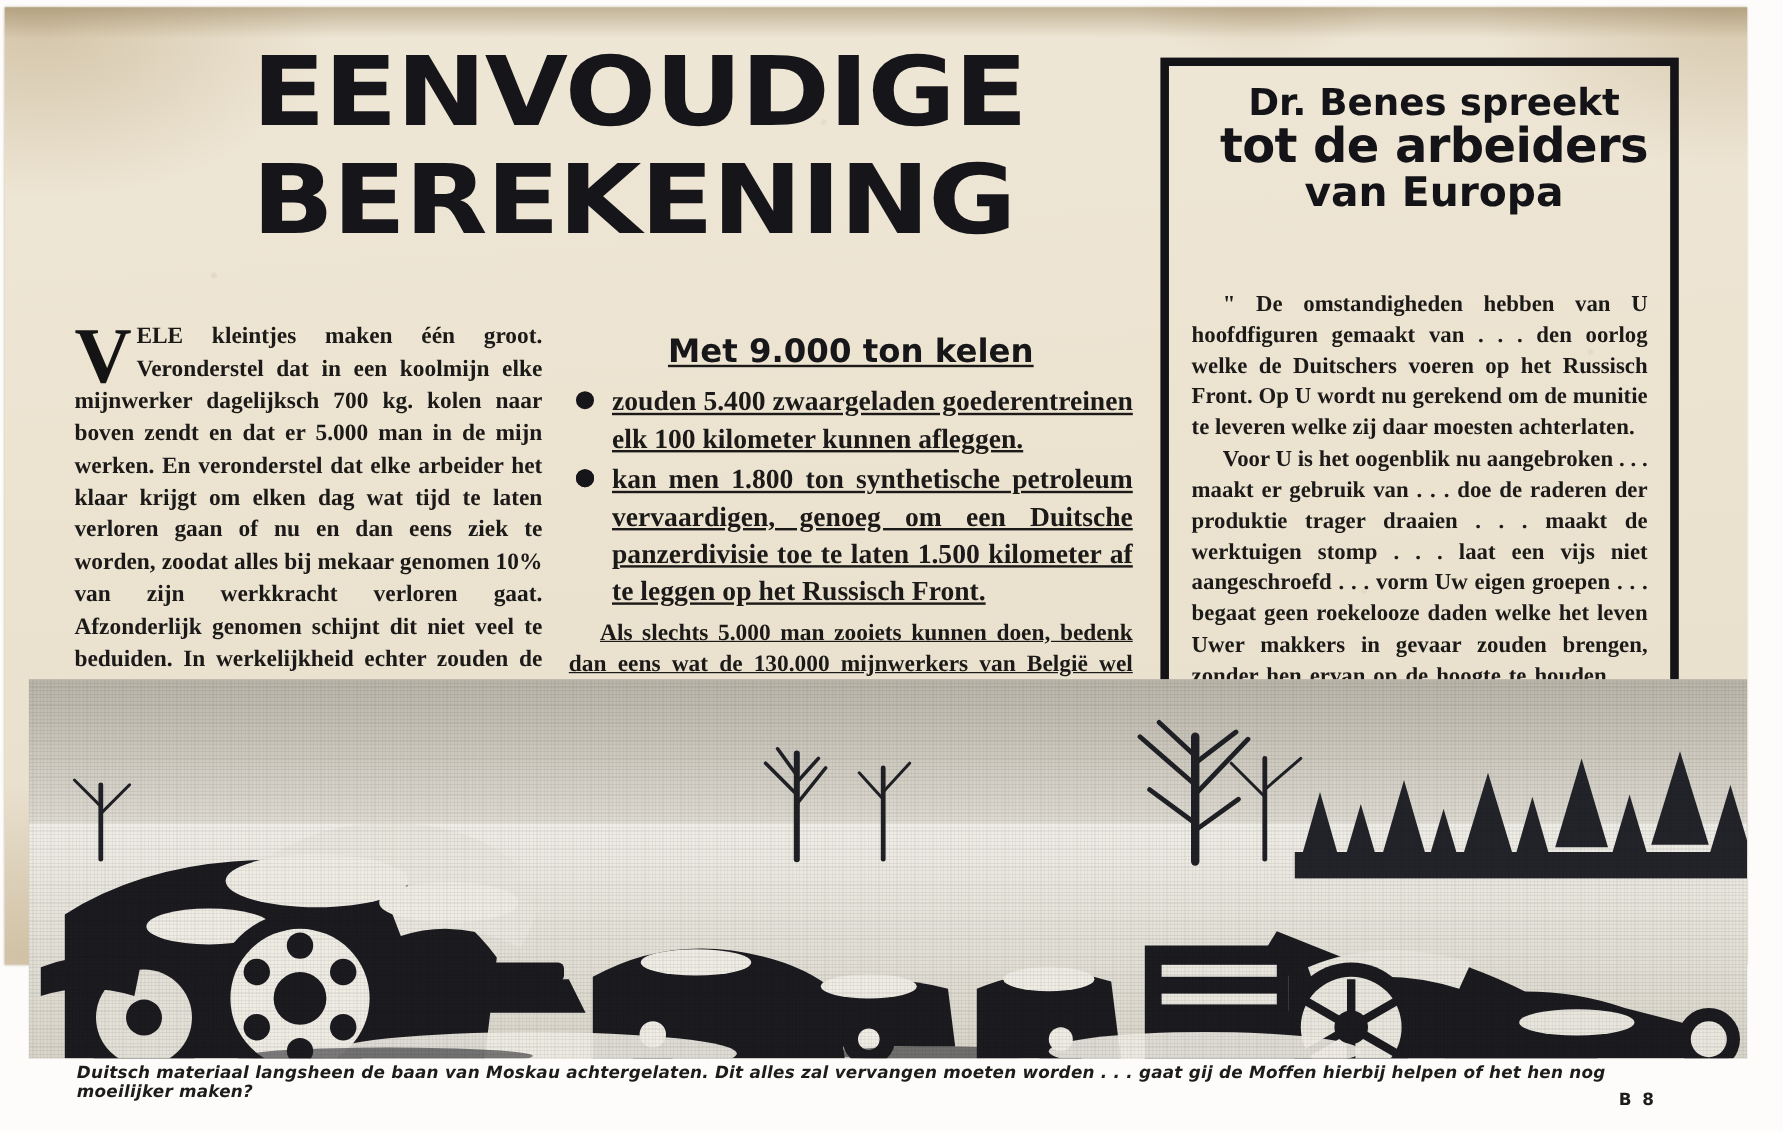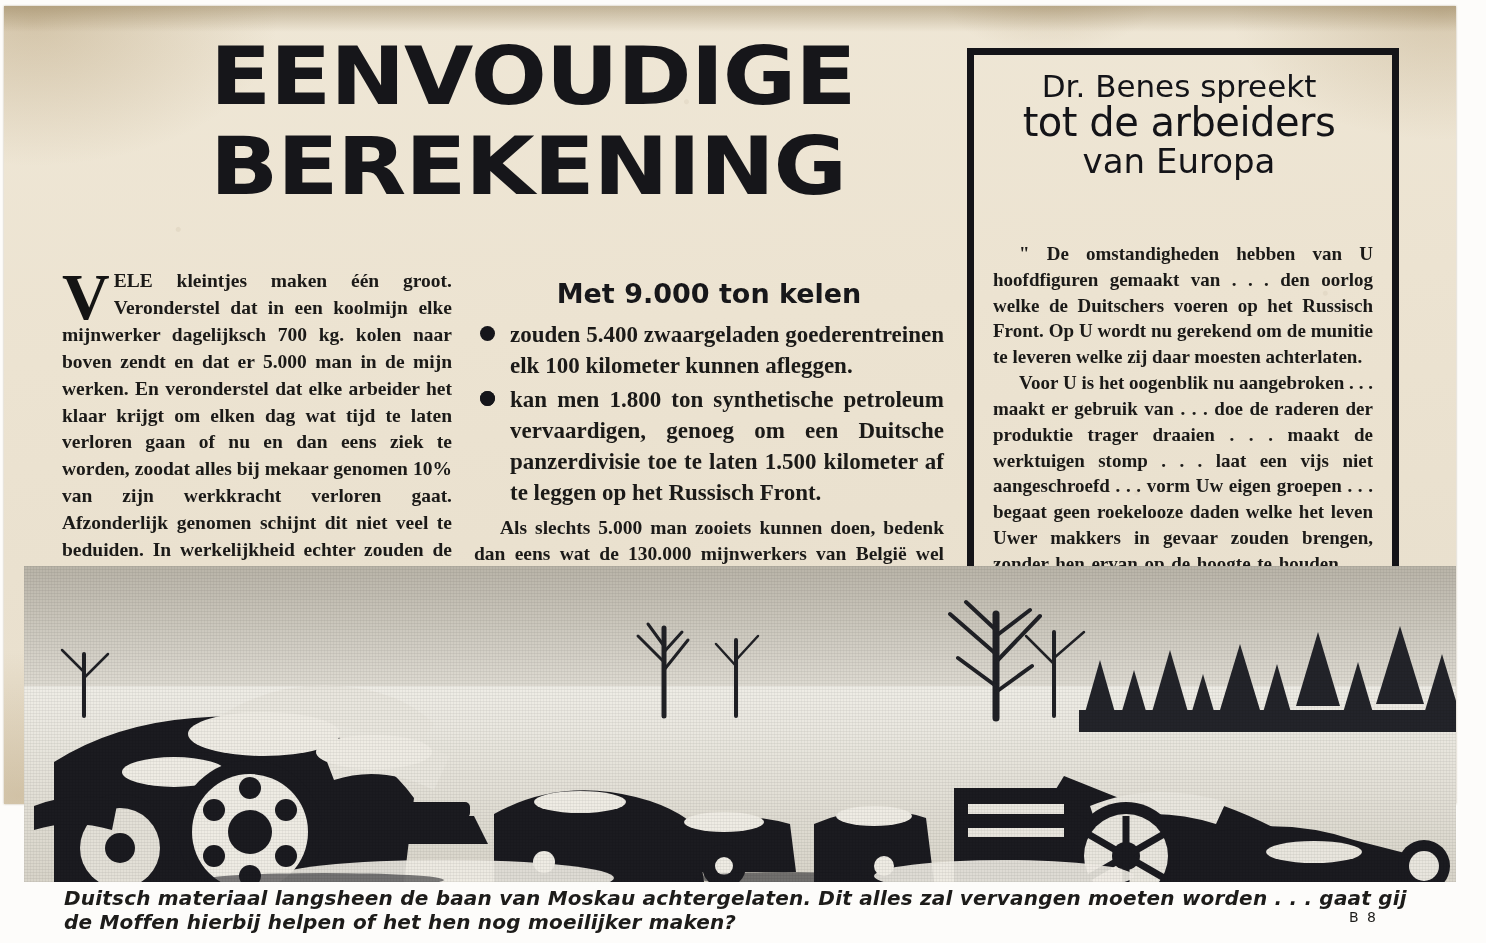--- a/index.html
+++ b/index.html
@@ -40,38 +40,38 @@
 
   
   #colA{position:absolute;left:58px;top:262px;width:390px;
         font-size:19.5px;line-height:1.38;color:#1b1a18;
         text-align:justify;font-weight:600;}
   #dropcap{float:left;font-size:66px;line-height:.82;font-weight:bold;
            margin:2px 4px -4px 0;color:#141414;
            font-family:"Liberation Serif", serif;}
 
   
-  #colB{position:absolute;left:470px;top:272px;width:470px;color:#1b1a18;}
+  #colB{position:absolute;left:470px;top:272px;width:470px;color:#1b1a18;text-decoration:underline;}
   #subhead{font-family:"DejaVu Sans", sans-serif;font-weight:bold;
            font-size:27px;text-align:center;color:#17171a;margin-bottom:10px;}
   #bullets{list-style:none;margin:0;padding:0;font-size:23px;
            line-height:1.36;font-weight:600;}
   #bullets li{position:relative;padding-left:36px;margin-bottom:2px;
               text-align:justify;}
   #bullets li .dot{position:absolute;left:6px;top:7px;width:15px;height:15px;
                    background:#15151a;border-radius:50%;}
   #closing{font-size:19.5px;line-height:1.36;font-weight:600;
            text-align:justify;margin-top:6px;text-indent:26px;}
 
   
   #boxwrap{position:absolute;left:963px;top:42px;width:432px;height:575px;}
   #boxouter{position:absolute;inset:0;border:7px solid #141418;}
   #boxinner{position:absolute;inset:5px;border:2px solid #141418;}
-  #boxtitle{position:absolute;left:16px;top:22px;width:392px;
-            font-family:"DejaVu Sans", sans-serif;font-weight:normal;
+  #boxtitle{position:absolute;left:32px;top:22px;width:392px;
+            font-family:"DejaVu Sans", sans-serif;font-weight:bold;
             color:#141418;text-align:center;line-height:1.04;}
   #boxtitle .t1{display:block;font-size:31px;}
   #boxtitle .t2{display:block;font-size:40px;letter-spacing:-.5px;}
   #boxtitle .t3{display:block;font-size:34px;text-align:center;}
   #quote{position:absolute;left:26px;top:193px;width:380px;
          font-size:19px;line-height:1.36;color:#1b1a18;
          text-align:justify;font-weight:600;}
   #quote p{margin:0;text-indent:26px;}
 
   
@@ -79,24 +79,24 @@
          background:#cfcabf;overflow:hidden;}
   #photo svg{display:block;width:100%;height:100%;}
   #photogrit{position:absolute;inset:0;opacity:.22;pointer-events:none;
     background-image:
       repeating-linear-gradient(0deg, rgba(0,0,0,.25) 0 1px, transparent 1px 3px),
       repeating-linear-gradient(90deg, rgba(0,0,0,.18) 0 1px, transparent 1px 3px);}
 
   
   #caption{position:absolute;left:60px;top:880px;width:1350px;
            font-family:"DejaVu Sans", sans-serif;font-weight:bold;
-           font-style:italic;font-size:20px;color:#1d1c1a;
+           font-style:italic;font-size:14px;color:#1d1c1a;
            letter-spacing:.2px;}
   #pagemark{position:absolute;left:1345px;top:903px;
-            font-family:"DejaVu Sans", sans-serif;font-weight:normal;
+            font-family:"DejaVu Sans", sans-serif;font-weight:bold;
             font-size:14px;color:#1d1c1a;letter-spacing:2px;}
 </style>
 </head>
 <body>
 
 <div id="page">
   <div id="paper">
     <div id="grain"></div>
     <div id="topedge"></div>
 

